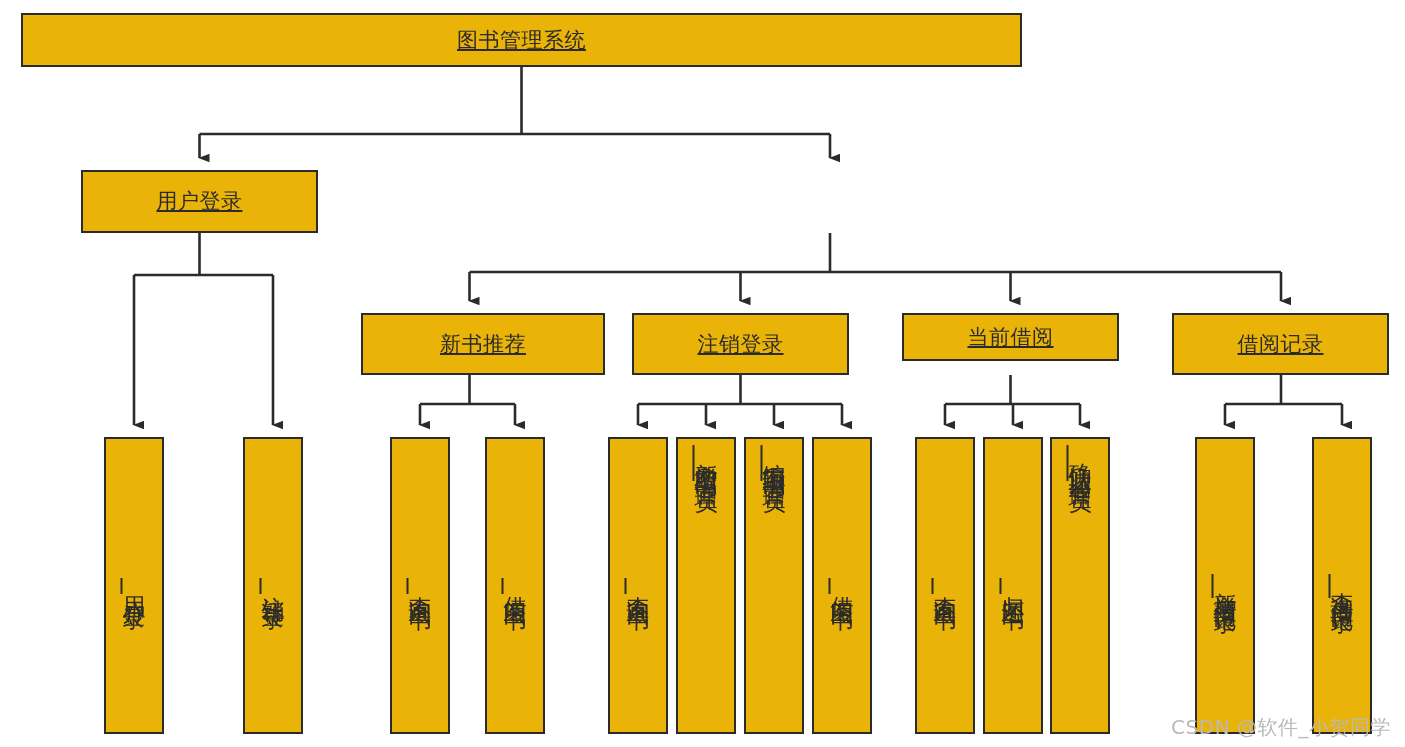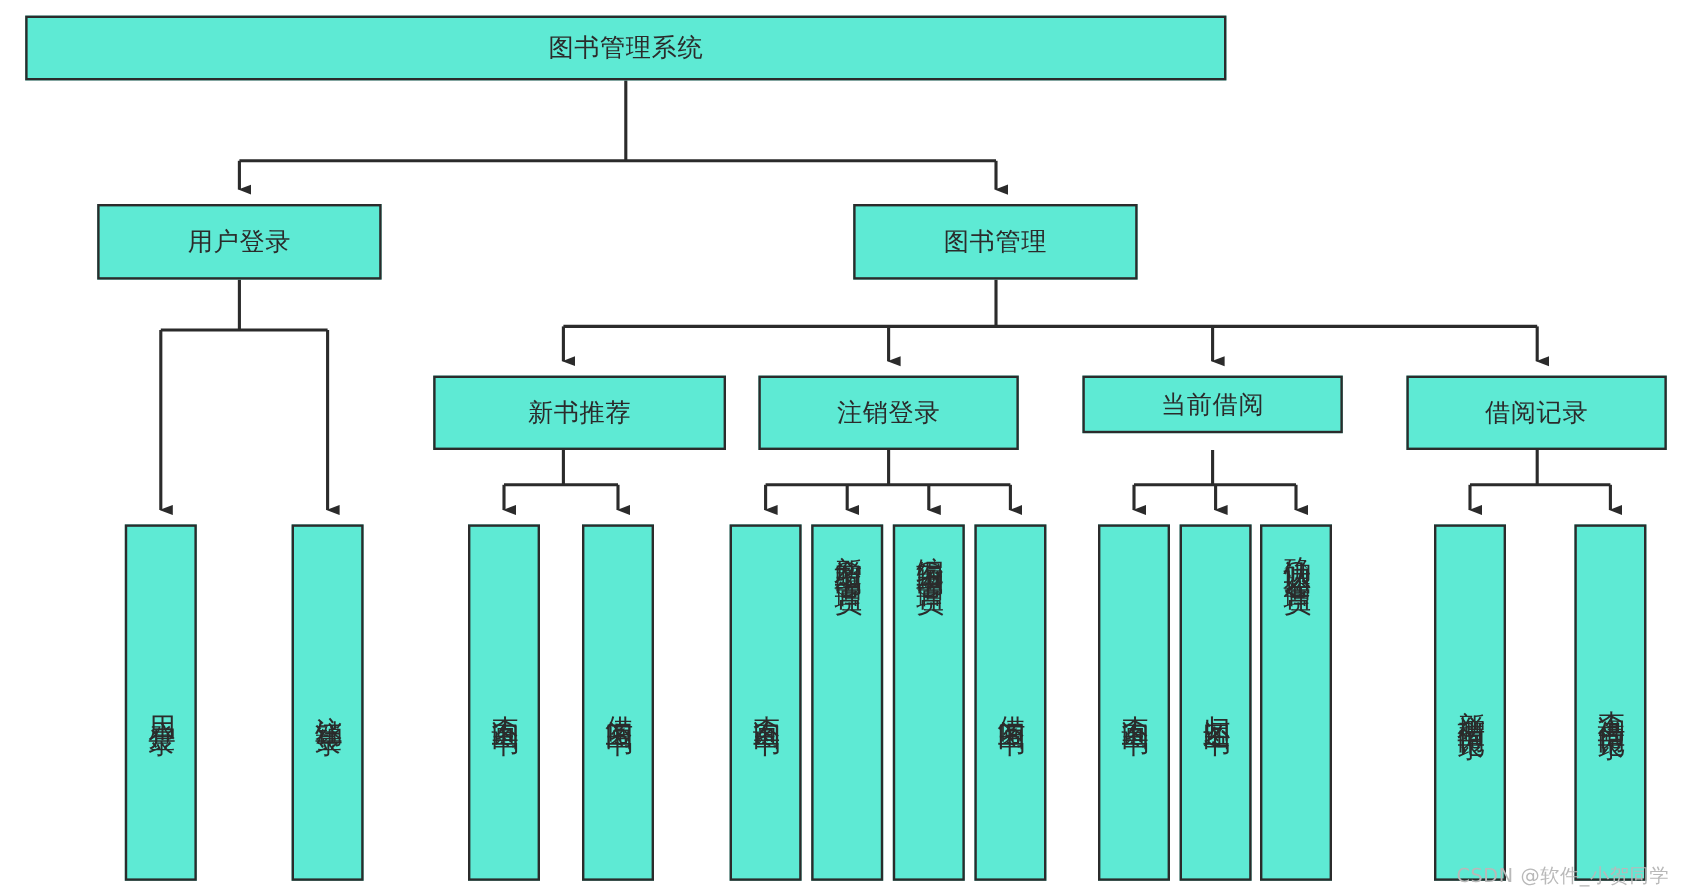--- a/index.html
+++ b/index.html
@@ -22,25 +22,26 @@
     left: 0;
     top: 0;
     width: 1405px;
     height: 747px;
     pointer-events: none;
   }
   .node {
     position: absolute;
     box-sizing: border-box;
     border: 2px solid #2b2b2b;
-    background: #5eead4;
+    background: #eab308;
     display: flex;
     align-items: center;
     justify-content: center;
     color: #2b2b2b;
+    text-decoration: underline;
   }
   .node .node-label {
     display: block;
     text-align: center;
     line-height: 1.18;
     letter-spacing: 0.5px;
   }
   .node.horizontal .node-label {
     font-size: 21px;
     white-space: nowrap;
@@ -58,21 +59,21 @@
     white-space: nowrap;
   }
   .node.vertical.center-text {
     align-items: center;
     padding-top: 0;
   }
   #watermark {
     position: absolute;
     right: 14px;
     bottom: 6px;
-    font-size: 16px;
+    font-size: 20px;
     color: #b9b9b9;
     white-space: nowrap;
     letter-spacing: 0.5px;
   }
 </style>
 </head>
 <body>
 
 <div id="diagram-root">
 
@@ -127,23 +128,20 @@
   </svg>
 
   <div class="node horizontal" style="left:21px; top:13px; width:1001px; height:54px;">
     <span class="node-label">图书管理系统</span>
   </div>
 
   <div class="node horizontal" style="left:81px; top:170px; width:237px; height:63px;">
     <span class="node-label">用户登录</span>
   </div>
 
-  <div class="node horizontal" style="left:711px; top:170px; width:237px; height:63px;">
-    <span class="node-label">图书管理</span>
-  </div>
 
   <div class="node horizontal" style="left:361px; top:313px; width:244px; height:62px;">
     <span class="node-label">新书推荐</span>
   </div>
 
   <div class="node horizontal" style="left:632px; top:313px; width:217px; height:62px;">
     <span class="node-label">注销登录</span>
   </div>
 
   <div class="node horizontal" style="left:902px; top:313px; width:217px; height:48px;">

